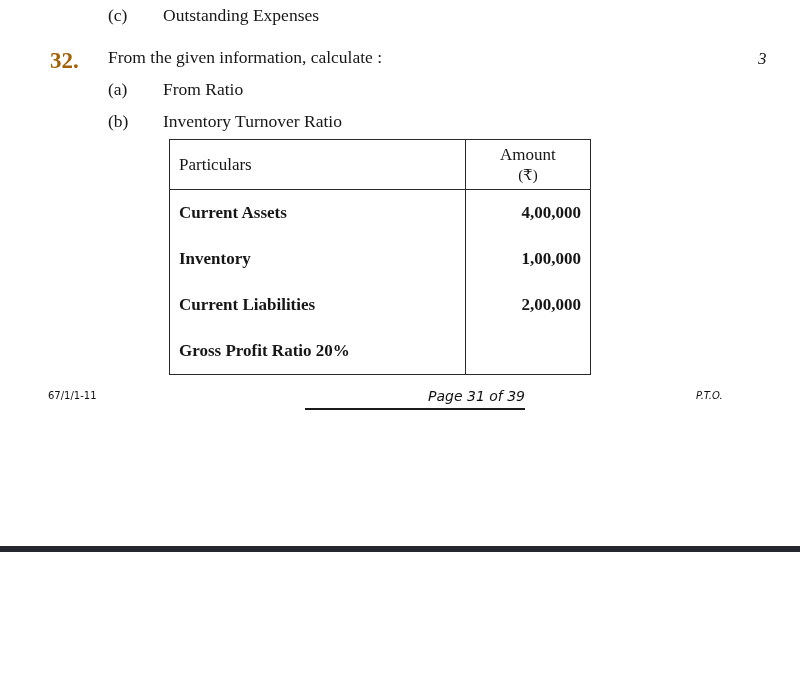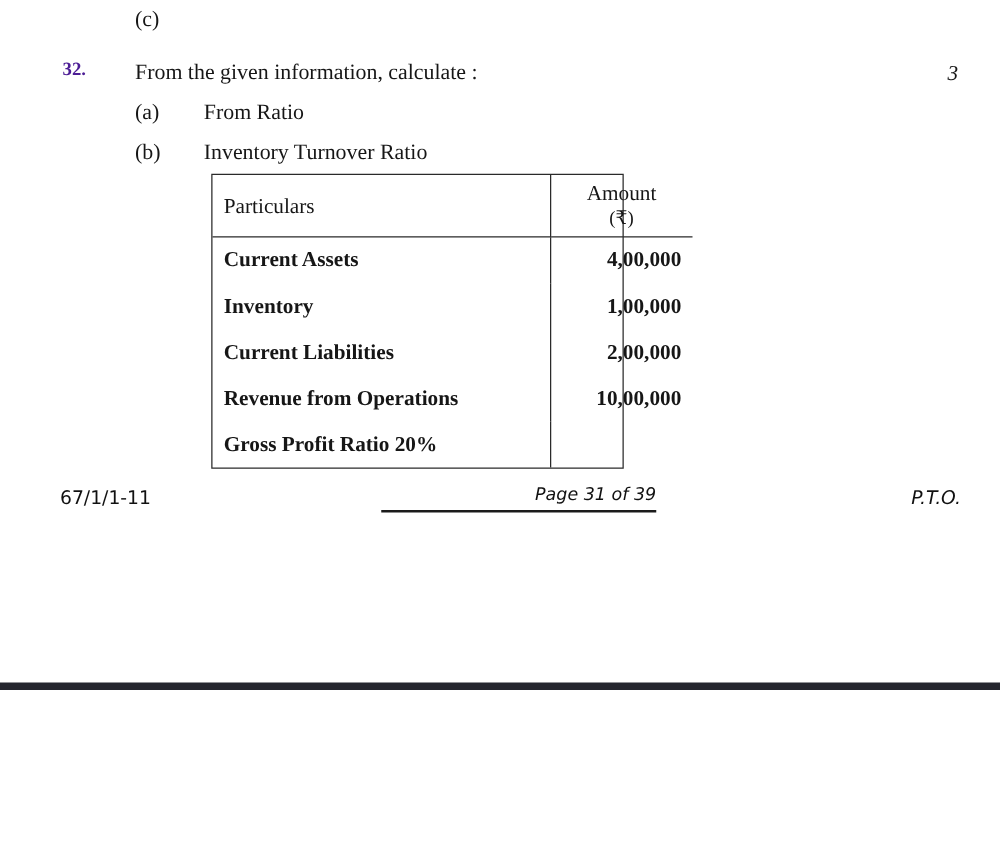--- a/index.html
+++ b/index.html
@@ -23,44 +23,44 @@
   .q-line {
     position: absolute;
     white-space: nowrap;
     font-size: 17.5px;
     line-height: 1;
     color: #161616;
   }
   .q-num {
     position: absolute;
     font-weight: bold;
-    font-size: 15px;
-    line-height: 1;
-    color: #4c1d95;
+    font-size: 23px;
+    line-height: 1;
+    color: #a16207;
   }
   .q-marker {
     position: absolute;
     font-size: 17.5px;
     line-height: 1;
     color: #161616;
   }
   .marks {
     position: absolute;
     font-style: italic;
     font-size: 17px;
     line-height: 1;
     color: #161616;
   }
 
   
   .tbl-wrap {
     position: absolute;
     left: 169px;
     top: 139px;
-    width: 330px;
+    width: 422px;
     height: 236px;
     border: 1.6px solid #2a2a2a;
     box-sizing: border-box;
   }
   .tbl {
     width: 100%;
     height: 100%;
     border-collapse: collapse;
     table-layout: fixed;
   }
@@ -107,26 +107,26 @@
     text-align: right;
     padding-right: 9px;
     white-space: nowrap;
     margin-left: 42px;
   }
 
   
   .footer-left, .footer-right, .footer-center {
     position: absolute;
     font-family: "DejaVu Sans", "Liberation Sans", sans-serif;
-    font-size: 15px;
+    font-size: 10px;
     line-height: 1;
     color: #111111;
   }
   .footer-left  { left: 48px;  top: 391px; }
-  .footer-right { left: 729px; top: 391px; font-style: italic; }
+  .footer-right { left: 696px; top: 391px; font-style: italic; }
   .footer-center {
     left: 305px;
     top: 389px;
     width: 220px;
     text-align: right;
     font-style: italic;
     font-size: 14px;
   }
   .footer-rule {
     position: absolute;
@@ -146,20 +146,21 @@
     height: 6px;
     background: #25262e;
   }
 </style>
 </head>
 <body>
 
 <div class="page">
 
   <span class="q-marker" style="left:108px; top:7px;">(c)</span>
+  <span class="q-line" style="left:163px; top:7px;">Outstanding Expenses</span>
 
   <span class="q-num" style="left:50px; top:49px;">32.</span>
   <span class="q-line" style="left:108px; top:49px;">From the given information, calculate :</span>
   <span class="marks" style="left:758px; top:50px;">3</span>
 
   <span class="q-marker" style="left:108px; top:81px;">(a)</span>
   <span class="q-line" style="left:163px; top:81px;">From Ratio</span>
 
   <span class="q-marker" style="left:108px; top:113px;">(b)</span>
   <span class="q-line" style="left:163px; top:113px;">Inventory Turnover Ratio</span>
@@ -186,24 +187,20 @@
         </tr>
         <tr>
           <td class="v-part">Inventory</td>
           <td class="v-amt">1,00,000</td>
         </tr>
         <tr>
           <td class="v-part">Current Liabilities</td>
           <td class="v-amt">2,00,000</td>
         </tr>
         <tr>
-          <td class="v-part">Revenue from Operations</td>
-          <td class="v-amt">10,00,000</td>
-        </tr>
-        <tr>
           <td class="v-part">Gross Profit Ratio 20%</td>
           <td class="v-amt"></td>
         </tr>
       </tbody>
     </table>
   </div>
 
   <span class="footer-left">67/1/1-11</span>
   <span class="footer-center">Page 31 of 39</span>
   <div class="footer-rule"></div>

